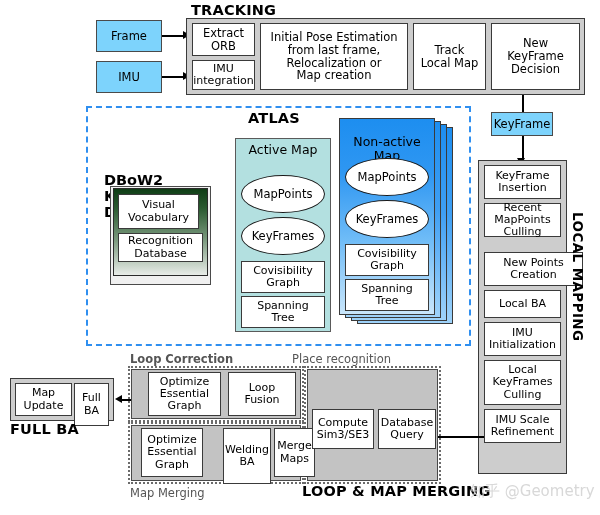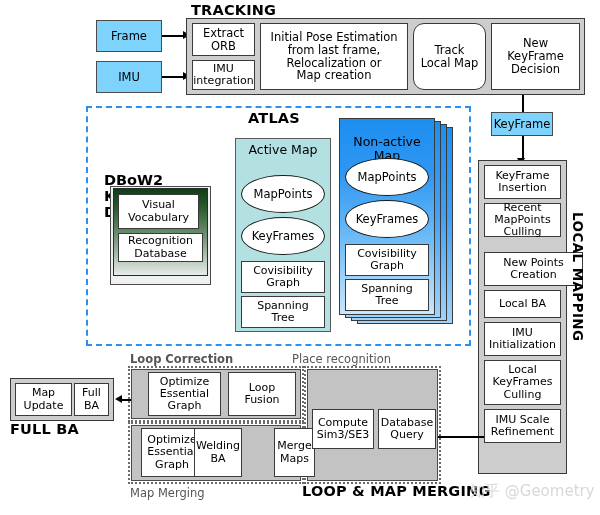--- a/index.html
+++ b/index.html
@@ -155,21 +155,21 @@
 <div class="abs node small" style="left:192px;top:60px;width:63px;height:30px;white-space:pre-line;">
   <span>IMU
 integration</span>
 </div>
 <div class="abs node" style="left:260px;top:23px;width:148px;height:67px;white-space:pre-line;">
   <span>Initial Pose Estimation
 from last frame,
 Relocalization or
 Map creation</span>
 </div>
-<div class="abs node" style="left:413px;top:23px;width:73px;height:67px;white-space:pre-line;border-radius:11px;">
+<div class="abs node" style="left:413px;top:23px;width:73px;height:67px;white-space:pre-line;">
   <span>Track
 Local Map</span>
 </div>
 <div class="abs node" style="left:491px;top:23px;width:89px;height:67px;white-space:pre-line;justify-content:center;">
   <span>New KeyFrame
 Decision</span>
 </div>
 
 <div class="ln vline" style="left:522px;top:95px;height:20px;"></div>
 <div class="abs cyan node" style="left:491px;top:112px;width:62px;height:24px;">
@@ -273,21 +273,21 @@
 <div class="vertlabel" style="left:570px;top:212px;">LOCAL MAPPING</div>
 
 <div class="ln hline" style="left:432px;top:436px;width:52px;"></div>
 <div class="arrowL" style="left:425px;top:432px;"></div>
 
 <div class="abs grayshell" style="left:10px;top:378px;width:104px;height:43px;"></div>
 <div class="abs node small" style="left:15px;top:383px;width:57px;height:33px;white-space:pre-line;">
   <span>Map
 Update</span>
 </div>
-<div class="abs node small" style="left:74px;top:383px;width:35px;height:33px;white-space:pre-line;align-items:center;">
+<div class="abs node small" style="left:74px;top:383px;width:35px;height:43px;white-space:pre-line;align-items:center;">
   <span>Full
 BA</span>
 </div>
 <div class="title" style="left:10px;top:421px;">FULL BA</div>
 
 <div class="ln hline" style="left:122px;top:399px;width:36px;"></div>
 <div class="arrowL" style="left:115px;top:395px;"></div>
 
 <div class="abs dotted" style="left:128px;top:366px;width:176px;height:56px;"></div>
 <div class="caption" style="left:130px;top:352px;font-weight:bold;">Loop Correction</div>
@@ -310,21 +310,21 @@
 <div class="abs node small" style="left:228px;top:372px;width:68px;height:44px;white-space:pre-line;">
   <span>Loop
 Fusion</span>
 </div>
 
 <div class="abs node small" style="left:141px;top:428px;width:62px;height:49px;white-space:pre-line;">
   <span>Optimize
 Essential
 Graph</span>
 </div>
-<div class="abs node small" style="left:194px;top:428px;width:48px;height:49px;white-space:pre-line;justify-content:center;">
+<div class="abs node small" style="left:223px;top:428px;width:48px;height:56px;white-space:pre-line;justify-content:center;">
   <span>Welding
 BA</span>
 </div>
 <div class="abs node small" style="left:274px;top:428px;width:41px;height:49px;white-space:pre-line;">
   <span>Merge
 Maps</span>
 </div>
 
 <div class="abs node small" style="left:312px;top:409px;width:62px;height:40px;white-space:pre-line;">
   <span>Compute

